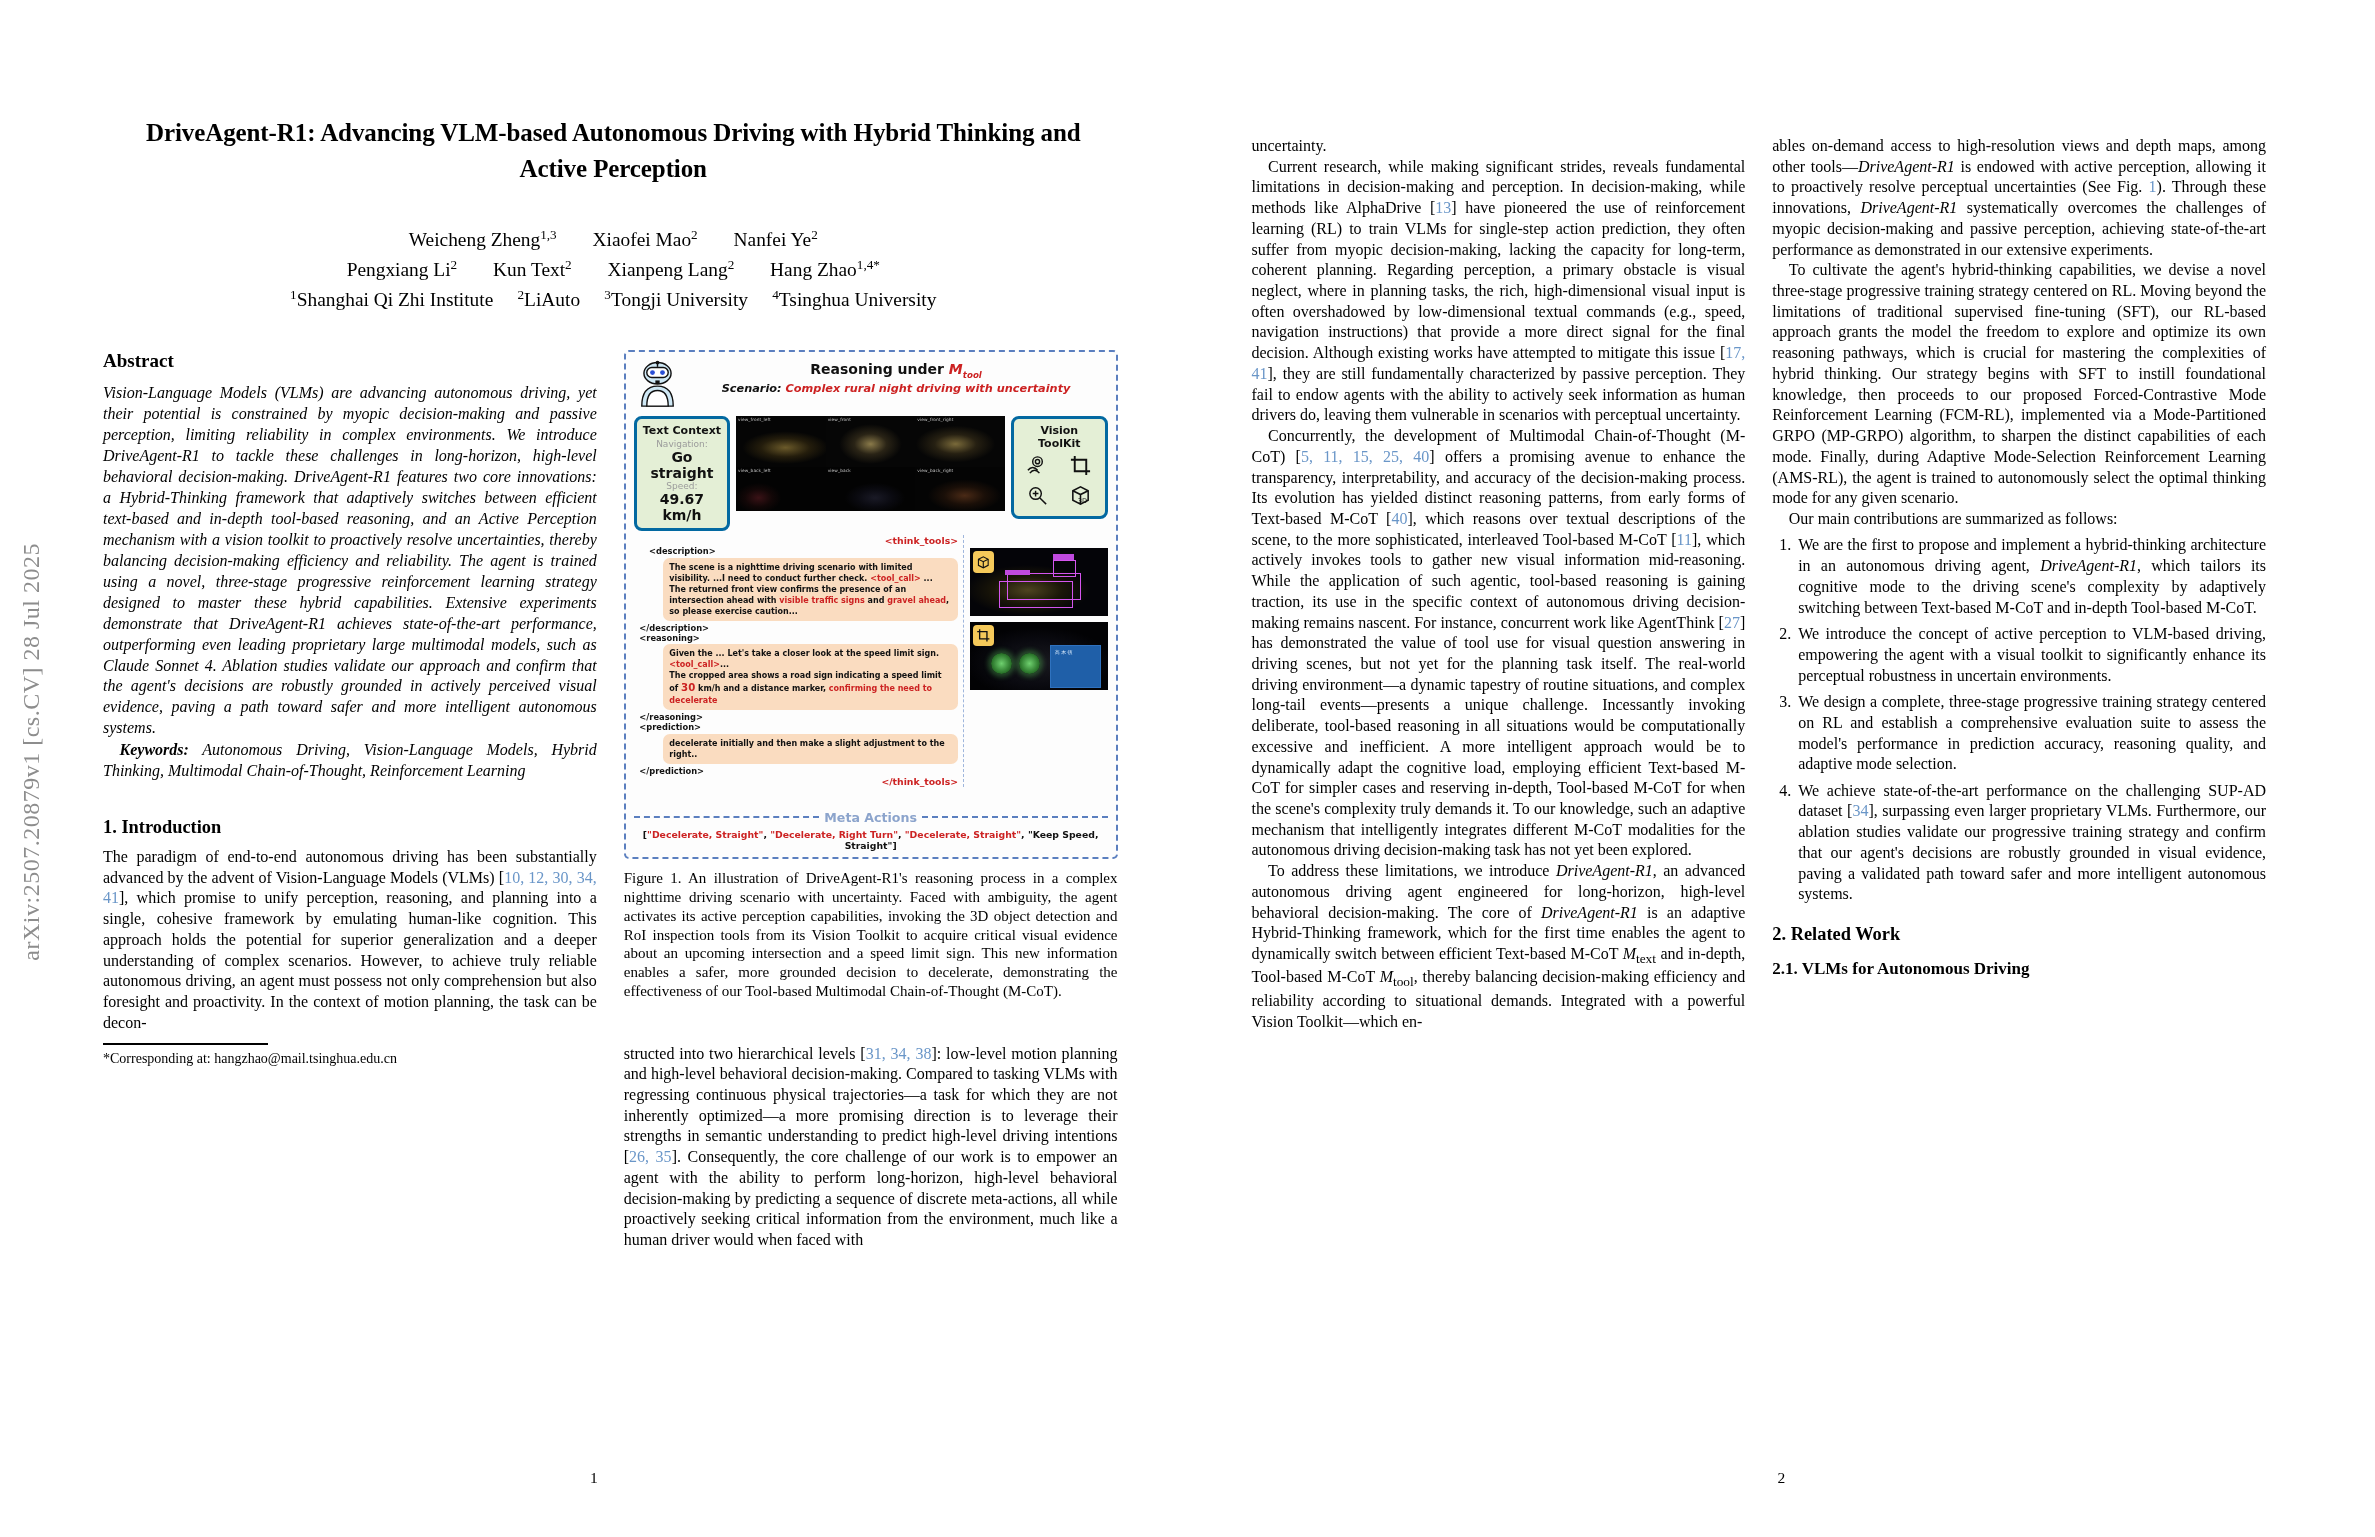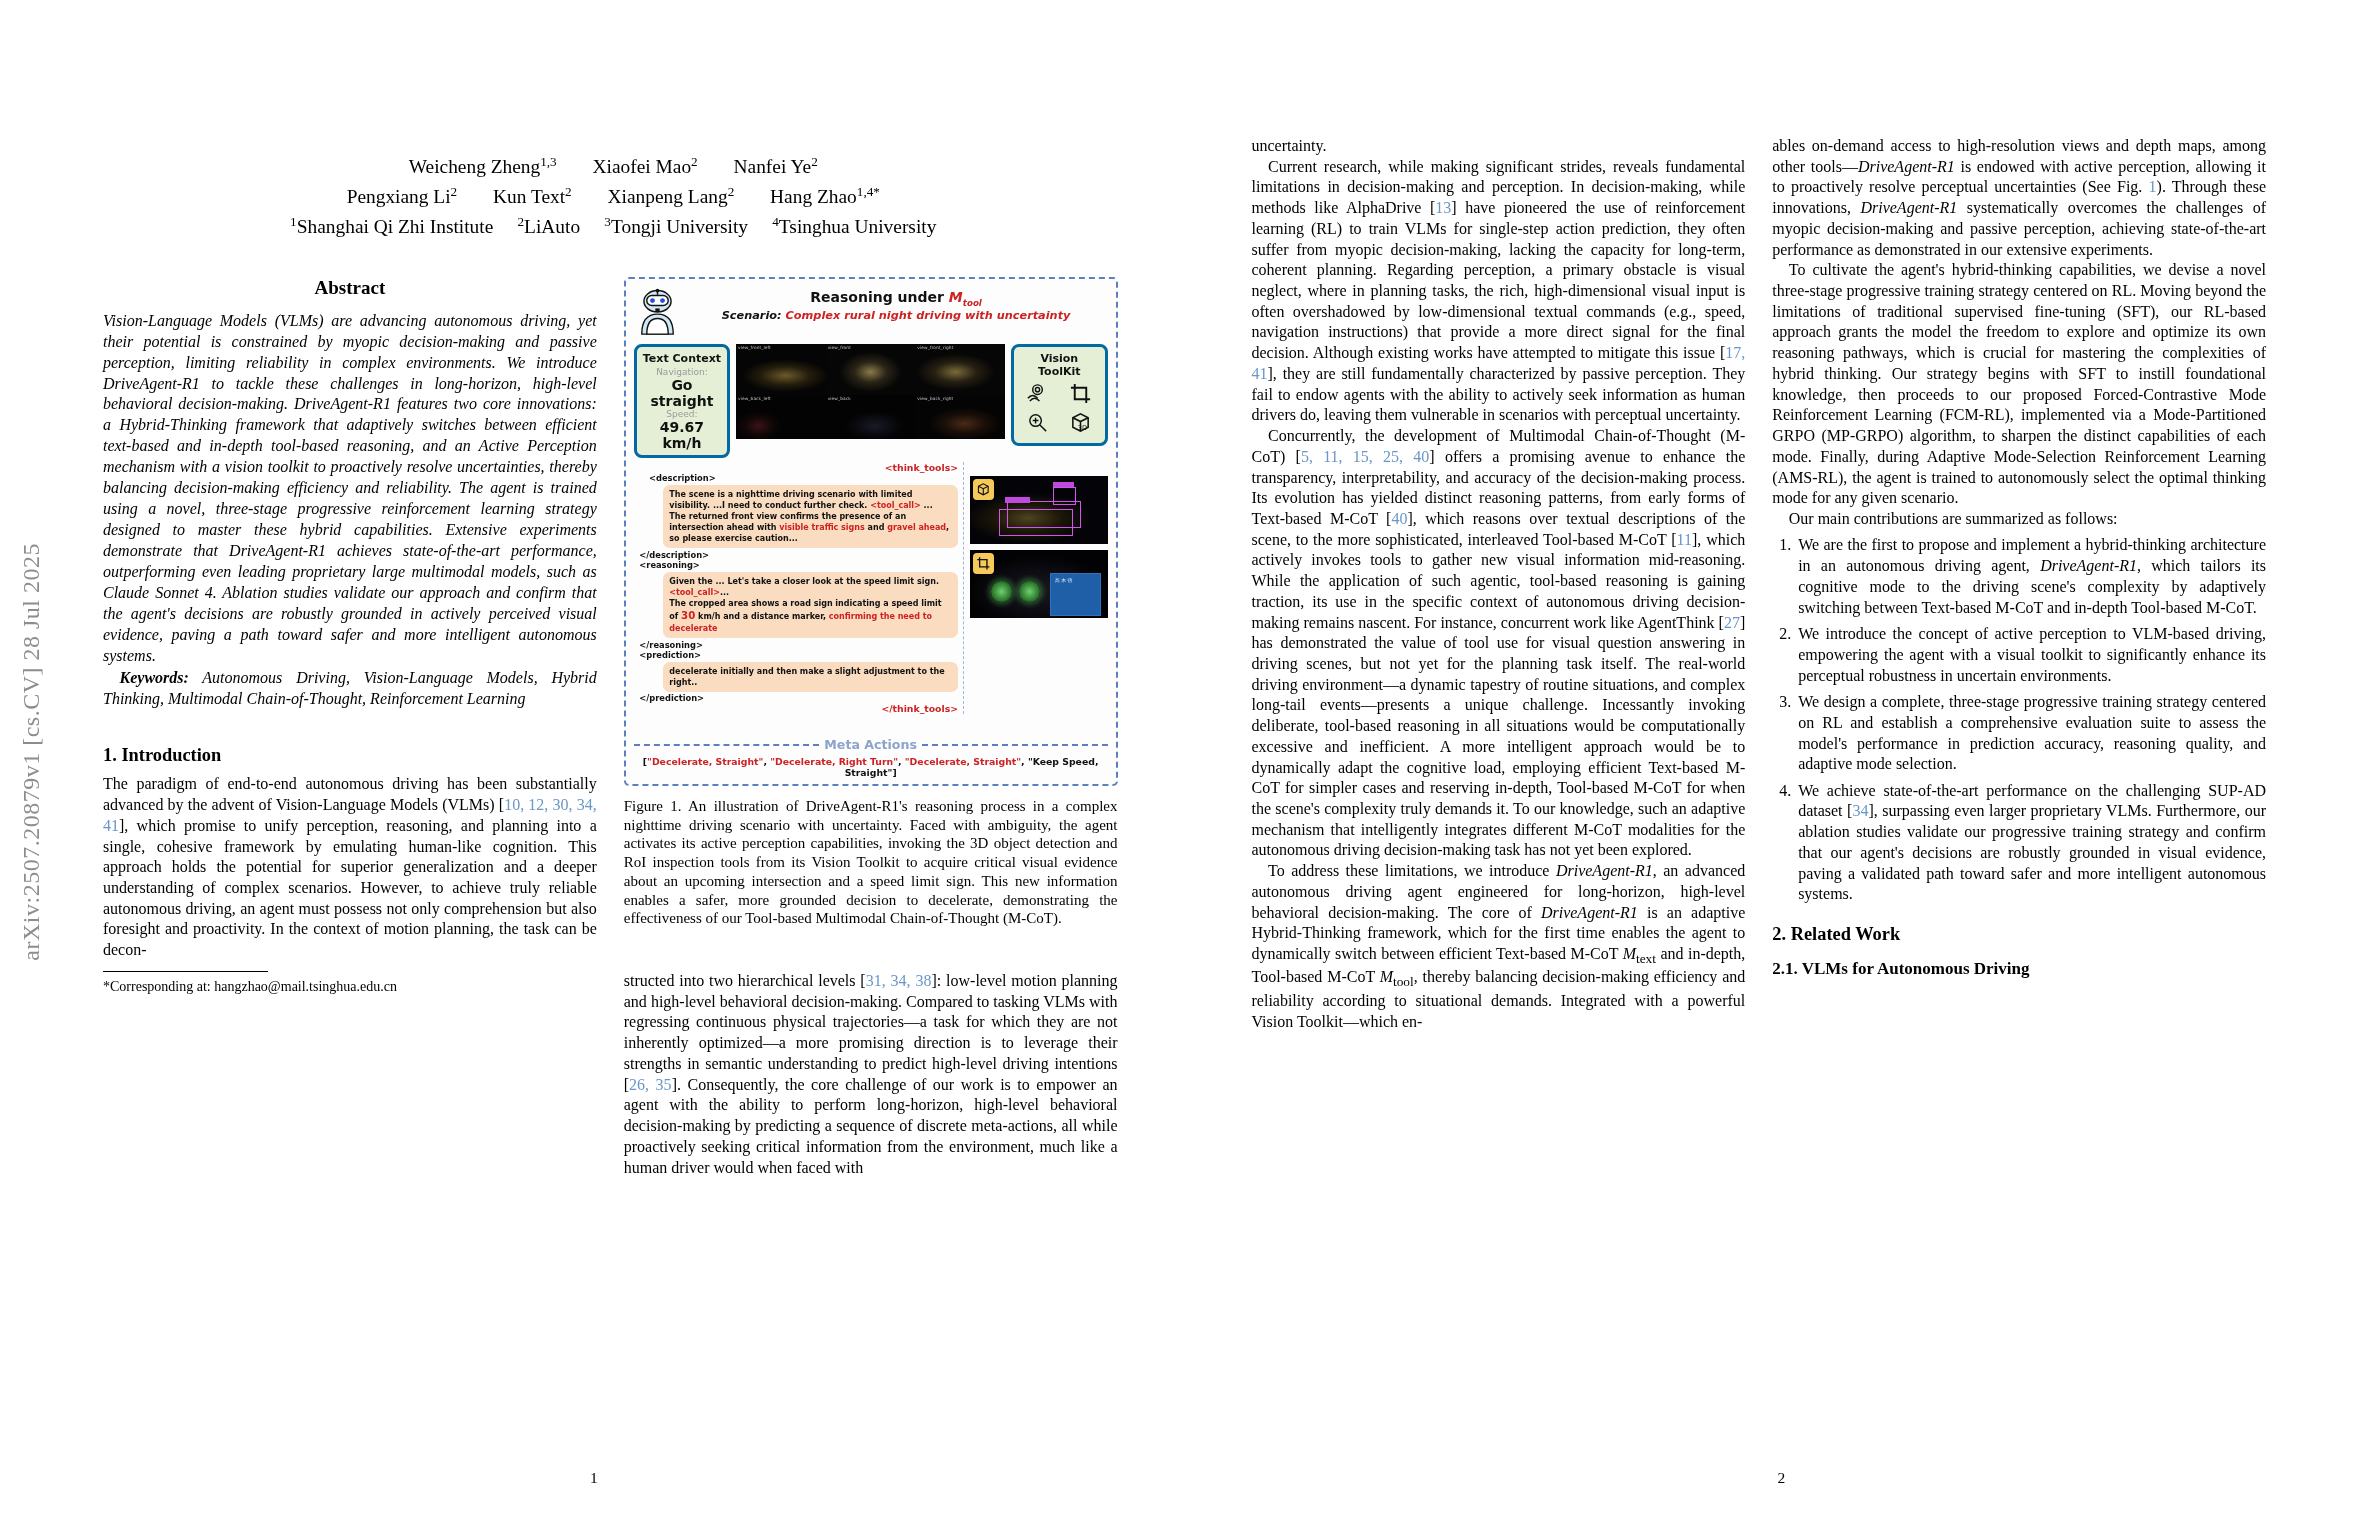--- a/index.html
+++ b/index.html
@@ -30,21 +30,21 @@
   .authors .nm{display:inline-block;margin:0 15.5px;}
   sup{font-size:0.68em;vertical-align:super;line-height:0;}
   .affils{text-align:center;font-size:19.4px;margin-top:3.9px;}
   .affils .af{display:inline-block;margin:0 9.7px;}
 
   .cols{display:flex;gap:27px;margin-top:39px;}
   .col{width:calc(50% - 16.5px);}
 
   h2.sec{font-size:18.4px;font-weight:bold;margin:0 0 8.7px 0;}
   h3.subsec{font-size:17px;font-weight:bold;margin:13.6px 0 7.8px 0;}
-  .abs-head{font-size:19px;font-weight:bold;text-align:center;margin:0 0 11.6px 0;}
+  .abs-head{font-size:19px;font-weight:bold;text-align:left;margin:0 0 11.6px 0;}
   p{margin:0;font-size:16px;line-height:1.295;text-align:justify;
     text-justify:inter-word;hyphens:none;}
   p.ind{text-indent:16.5px;}
   .abstract p{font-style:italic;font-size:16px;line-height:1.31;}
   .kw{font-weight:bold;font-style:italic;}
   .ref{color:#6a96c8;}
   .it{font-style:italic;}
 
   ol.contrib{margin:5.8px 0 0 0;padding-left:23px;font-size:16px;}
   ol.contrib li{line-height:1.295;text-align:justify;margin-bottom:5.8px;padding-left:2.9px;}
@@ -128,20 +128,21 @@
 <body>
 
 <div class="viewport">
 <div class="spread">
 
   <div class="page page-left">
     <div class="arxiv-stamp">arXiv:2507.20879v1  [cs.CV]  28 Jul 2025</div>
     <div class="sheet">
       <div class="content">
 
+        <div class="title">DriveAgent-R1: Advancing VLM-based Autonomous Driving with Hybrid Thinking and Active Perception</div>
 
         <div class="authors">
           <div class="row">
             <span class="nm"><span>Weicheng Zheng</span><sup>1,3</sup></span>
             <span class="nm"><span>Xiaofei Mao</span><sup>2</sup></span>
             <span class="nm"><span>Nanfei Ye</span><sup>2</sup></span>
           </div>
           <div class="row">
             <span class="nm"><span>Pengxiang Li</span><sup>2</sup></span>
             <span class="nm"><span>Kun Text</span><sup>2</sup></span>

